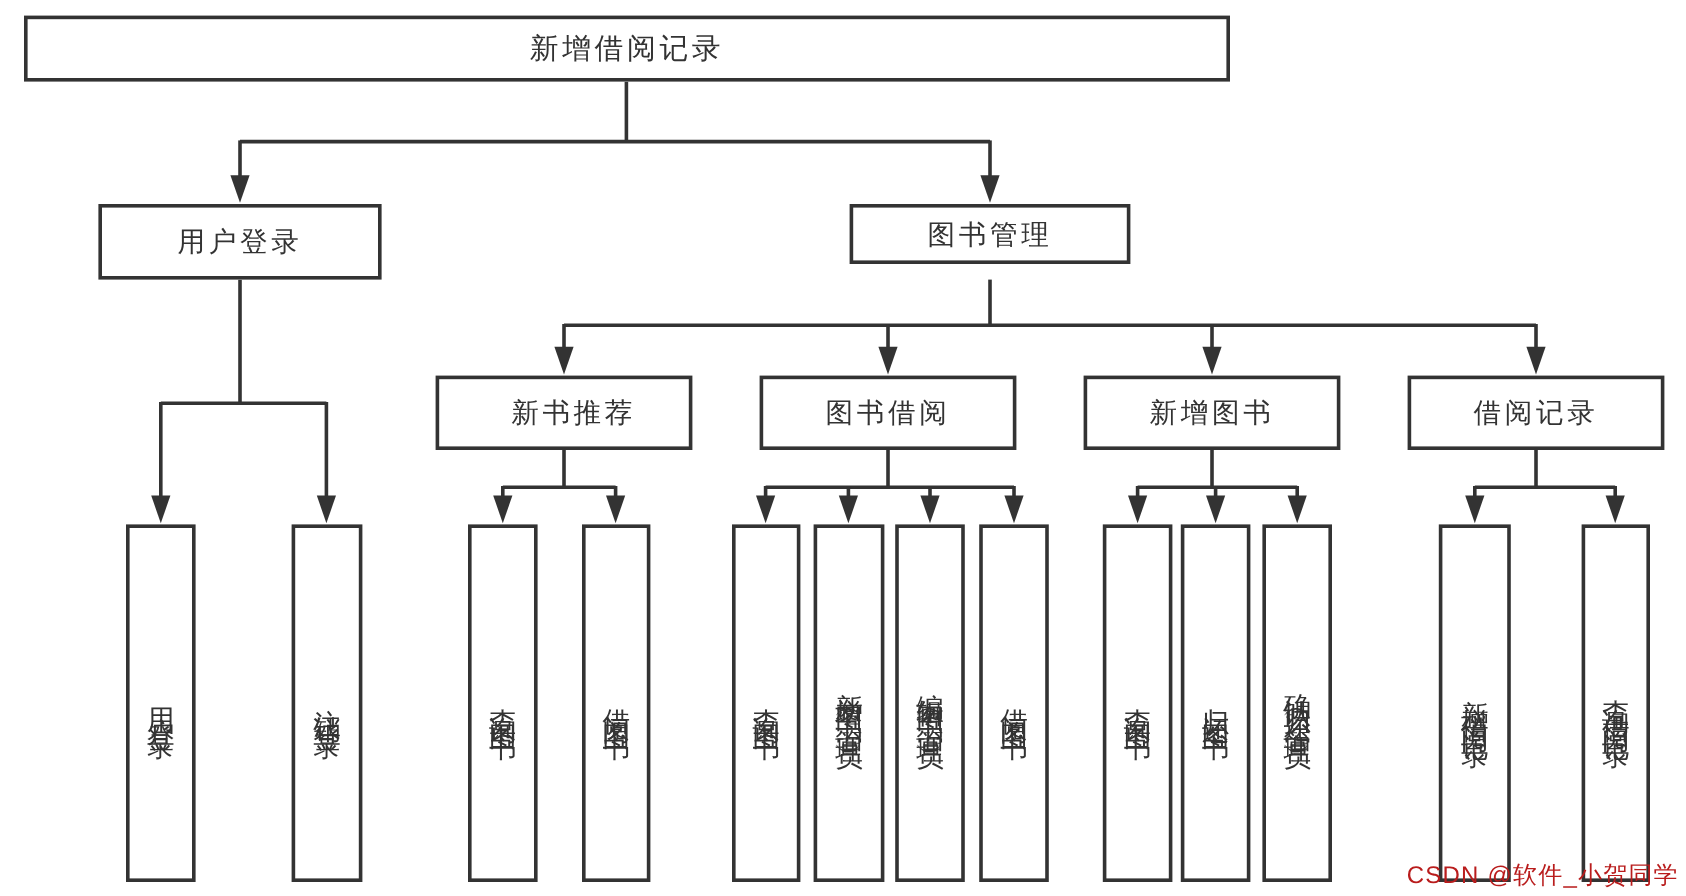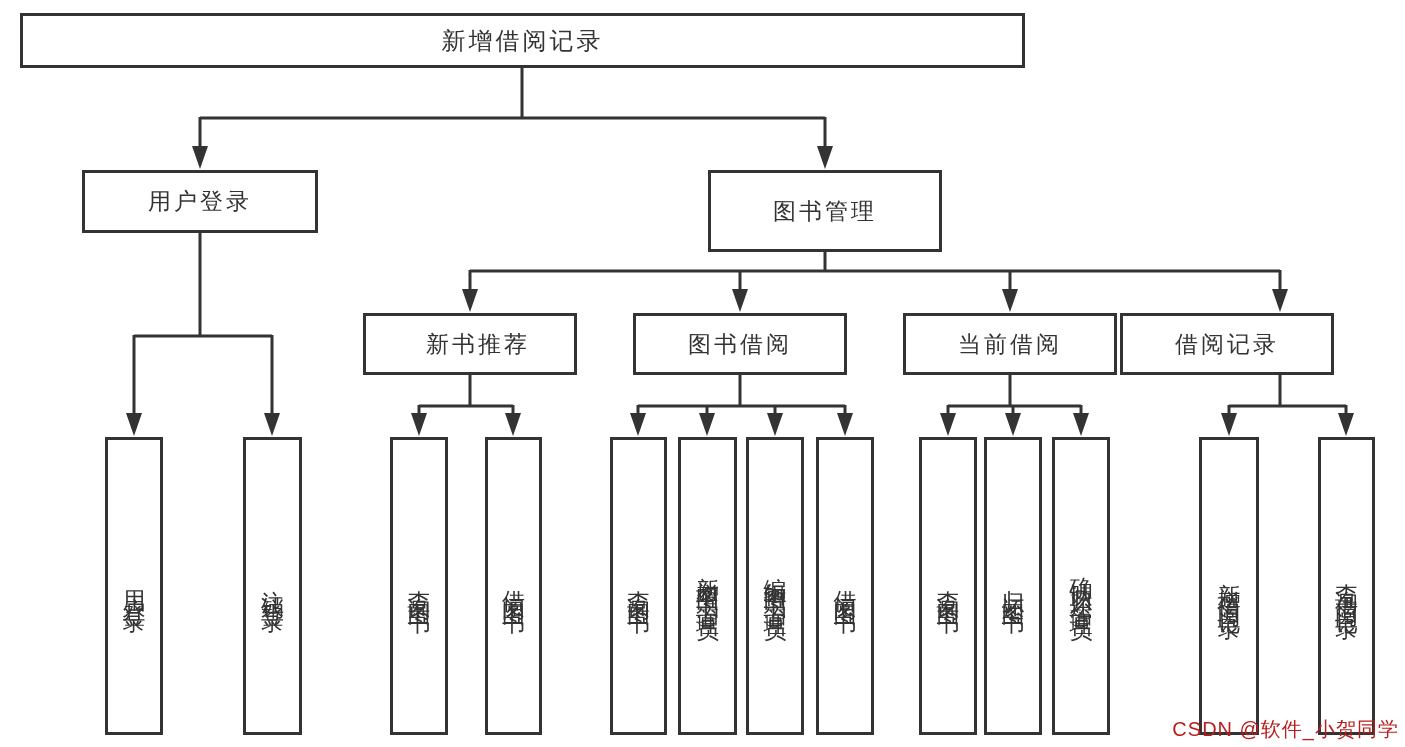--- a/index.html
+++ b/index.html
@@ -37,26 +37,26 @@
     font-size: 23px;
     letter-spacing: 3px;
     line-height: 1;
     white-space: nowrap;
   }
   .root {
     left: 20px; top: 13px; width: 1005px; height: 55px;
     font-size: 24px;
   }
   .n-user-login  { left: 82px;  top: 170px; width: 236px; height: 63px; }
-  .n-book-mgmt   { left: 708px; top: 170px; width: 234px; height: 82px; }
+  .n-book-mgmt   { left: 708px; top: 170px; width: 234px; height: 50px; }
   .lvl3 { top: 313px; width: 214px; height: 62px; }
   .n-new-book-rec   { left: 363px; padding-left: 16px; }
   .n-book-borrow    { left: 633px; }
   .n-current-borrow { left: 903px; }
-  .n-borrow-records { left: 1120px; }
+  .n-borrow-records { left: 1173px; }
   .leaf {
     top: 437px;
     height: 298px;
     writing-mode: vertical-rl;
     font-size: 23px;
     letter-spacing: 7px;
     line-height: 1;
   }
   .l-user-login    { left: 105px;  width: 58px; }
   .l-logout        { left: 243px;  width: 59px; }
@@ -170,21 +170,21 @@
     <span>图书管理</span>
   </div>
 
   <div class="node hbox lvl3 n-new-book-rec">
     <span>新书推荐</span>
   </div>
   <div class="node hbox lvl3 n-book-borrow">
     <span>图书借阅</span>
   </div>
   <div class="node hbox lvl3 n-current-borrow">
-    <span>当前借阅</span>
+    <span>新增图书</span>
   </div>
   <div class="node hbox lvl3 n-borrow-records">
     <span>借阅记录</span>
   </div>
 
   <div class="node leaf l-user-login">
     <span>用户登录</span>
   </div>
   <div class="node leaf l-logout">
     <span>注销登录</span>

